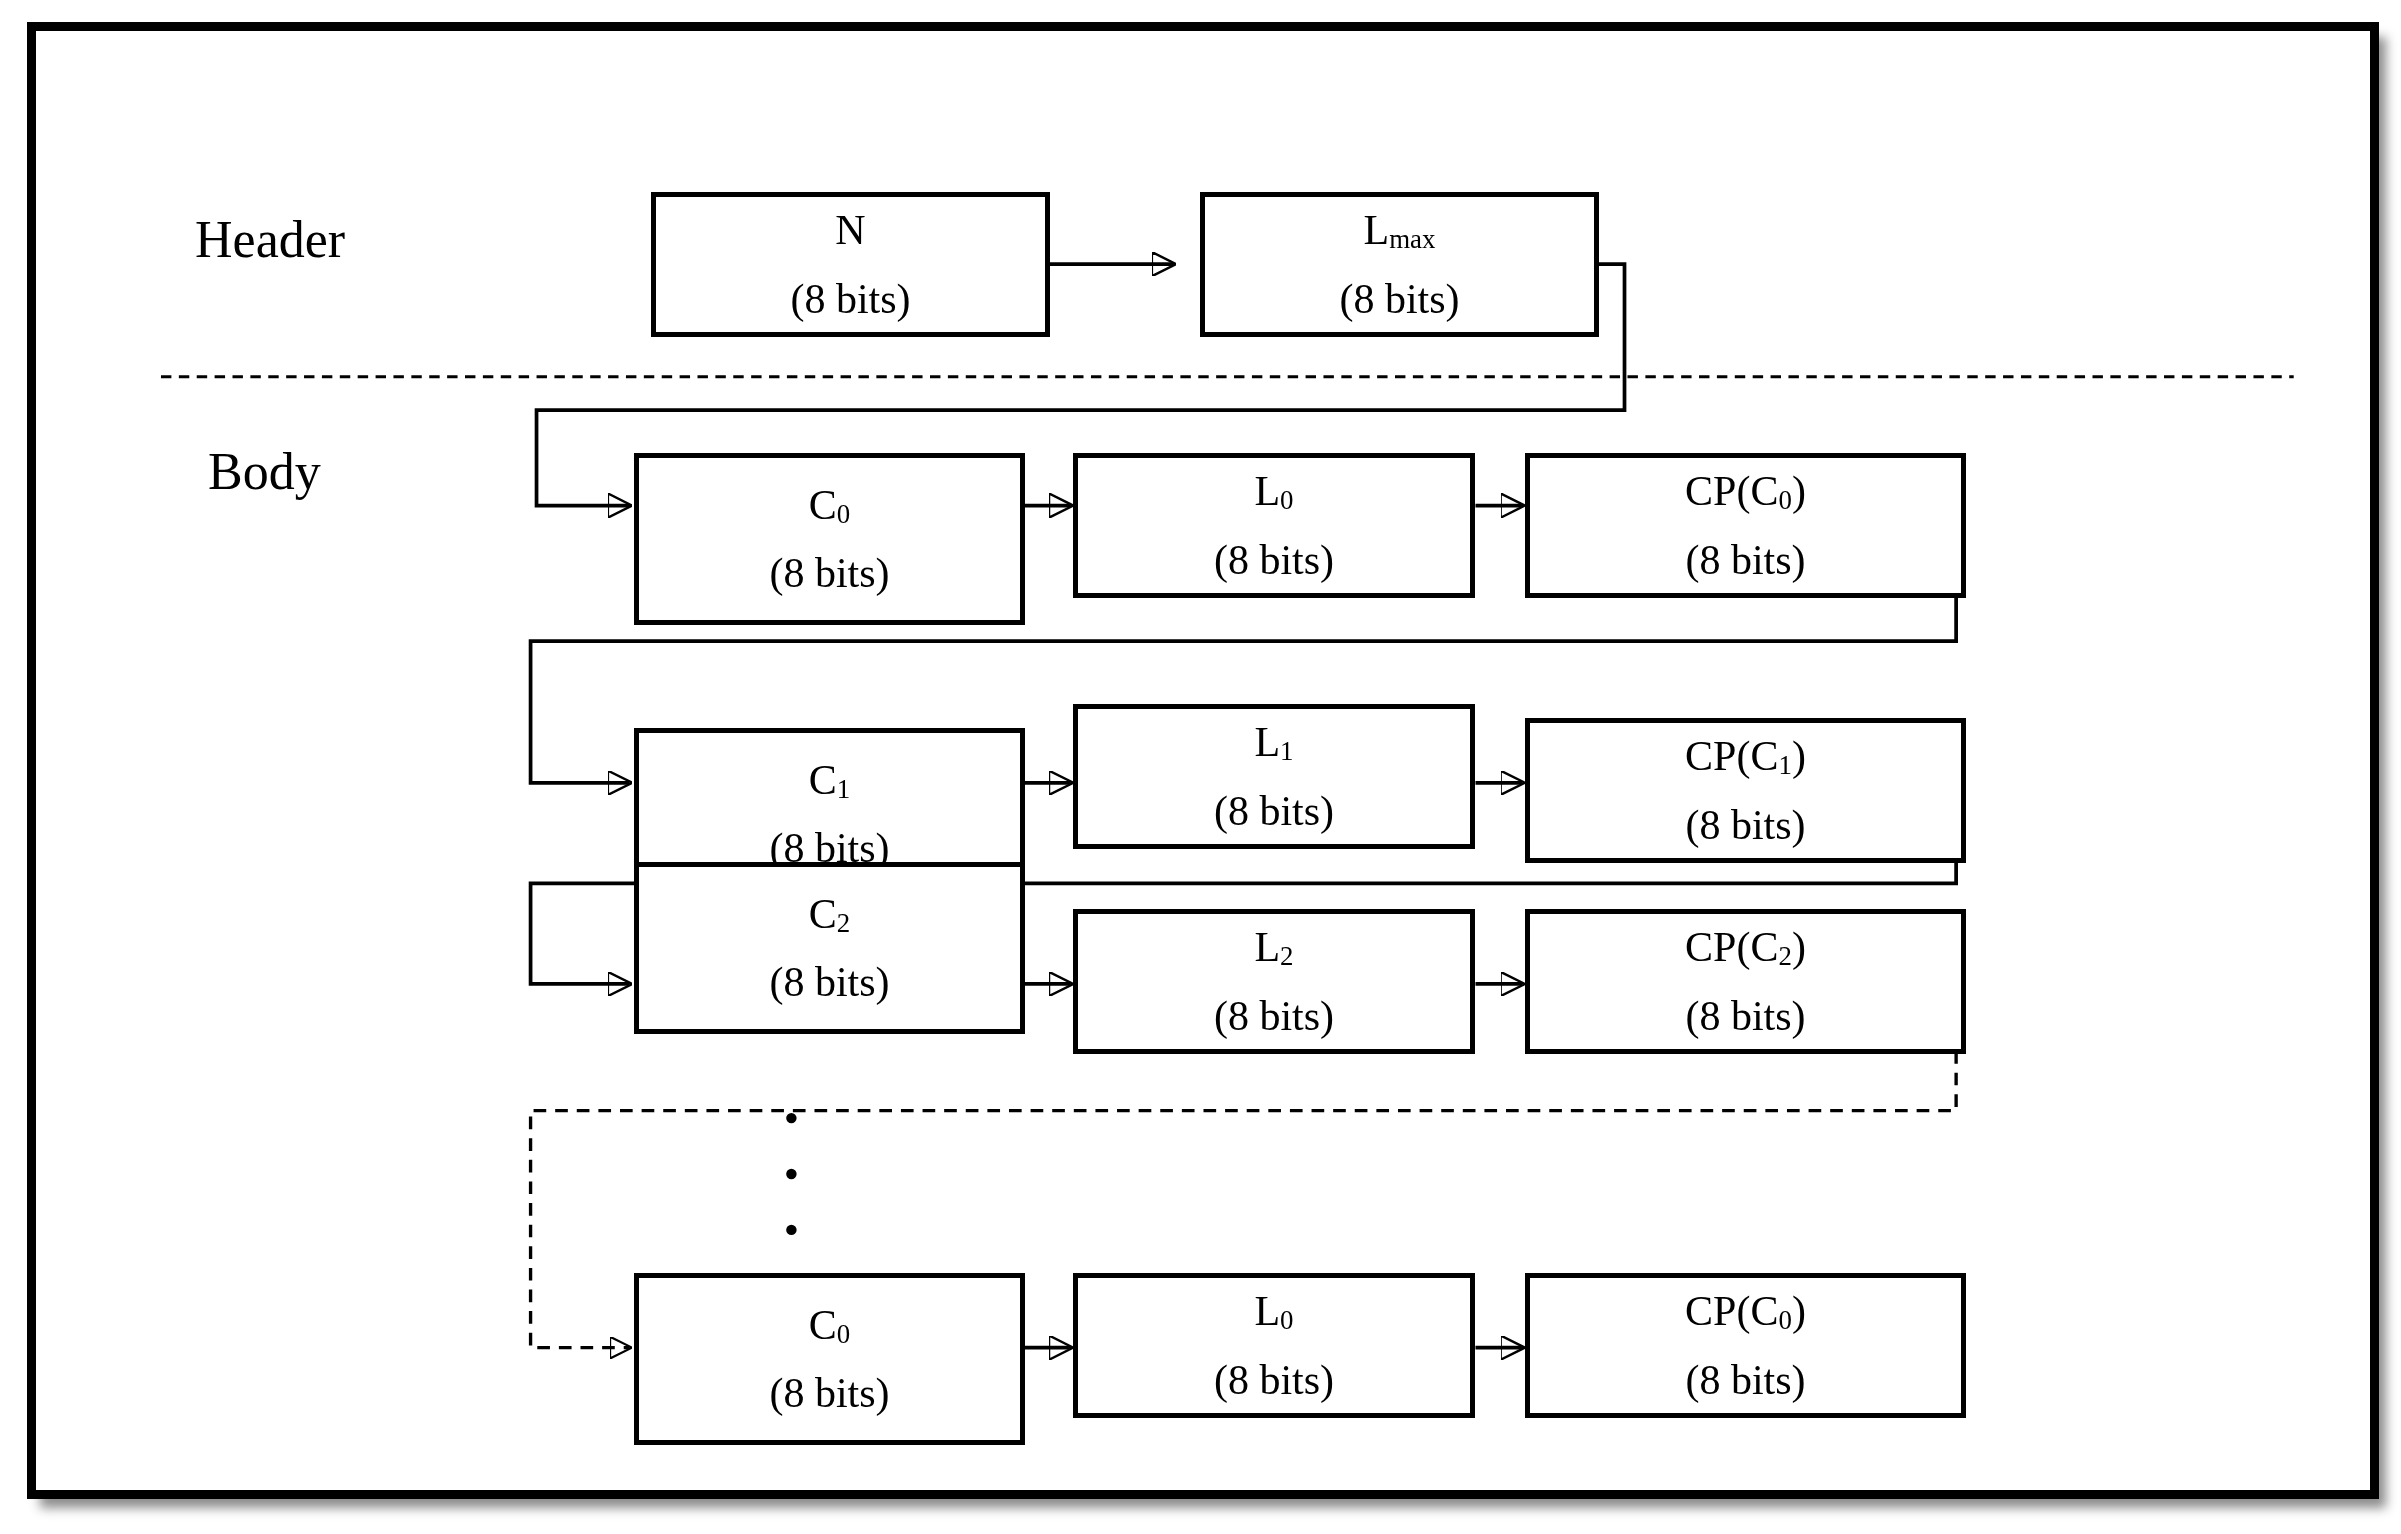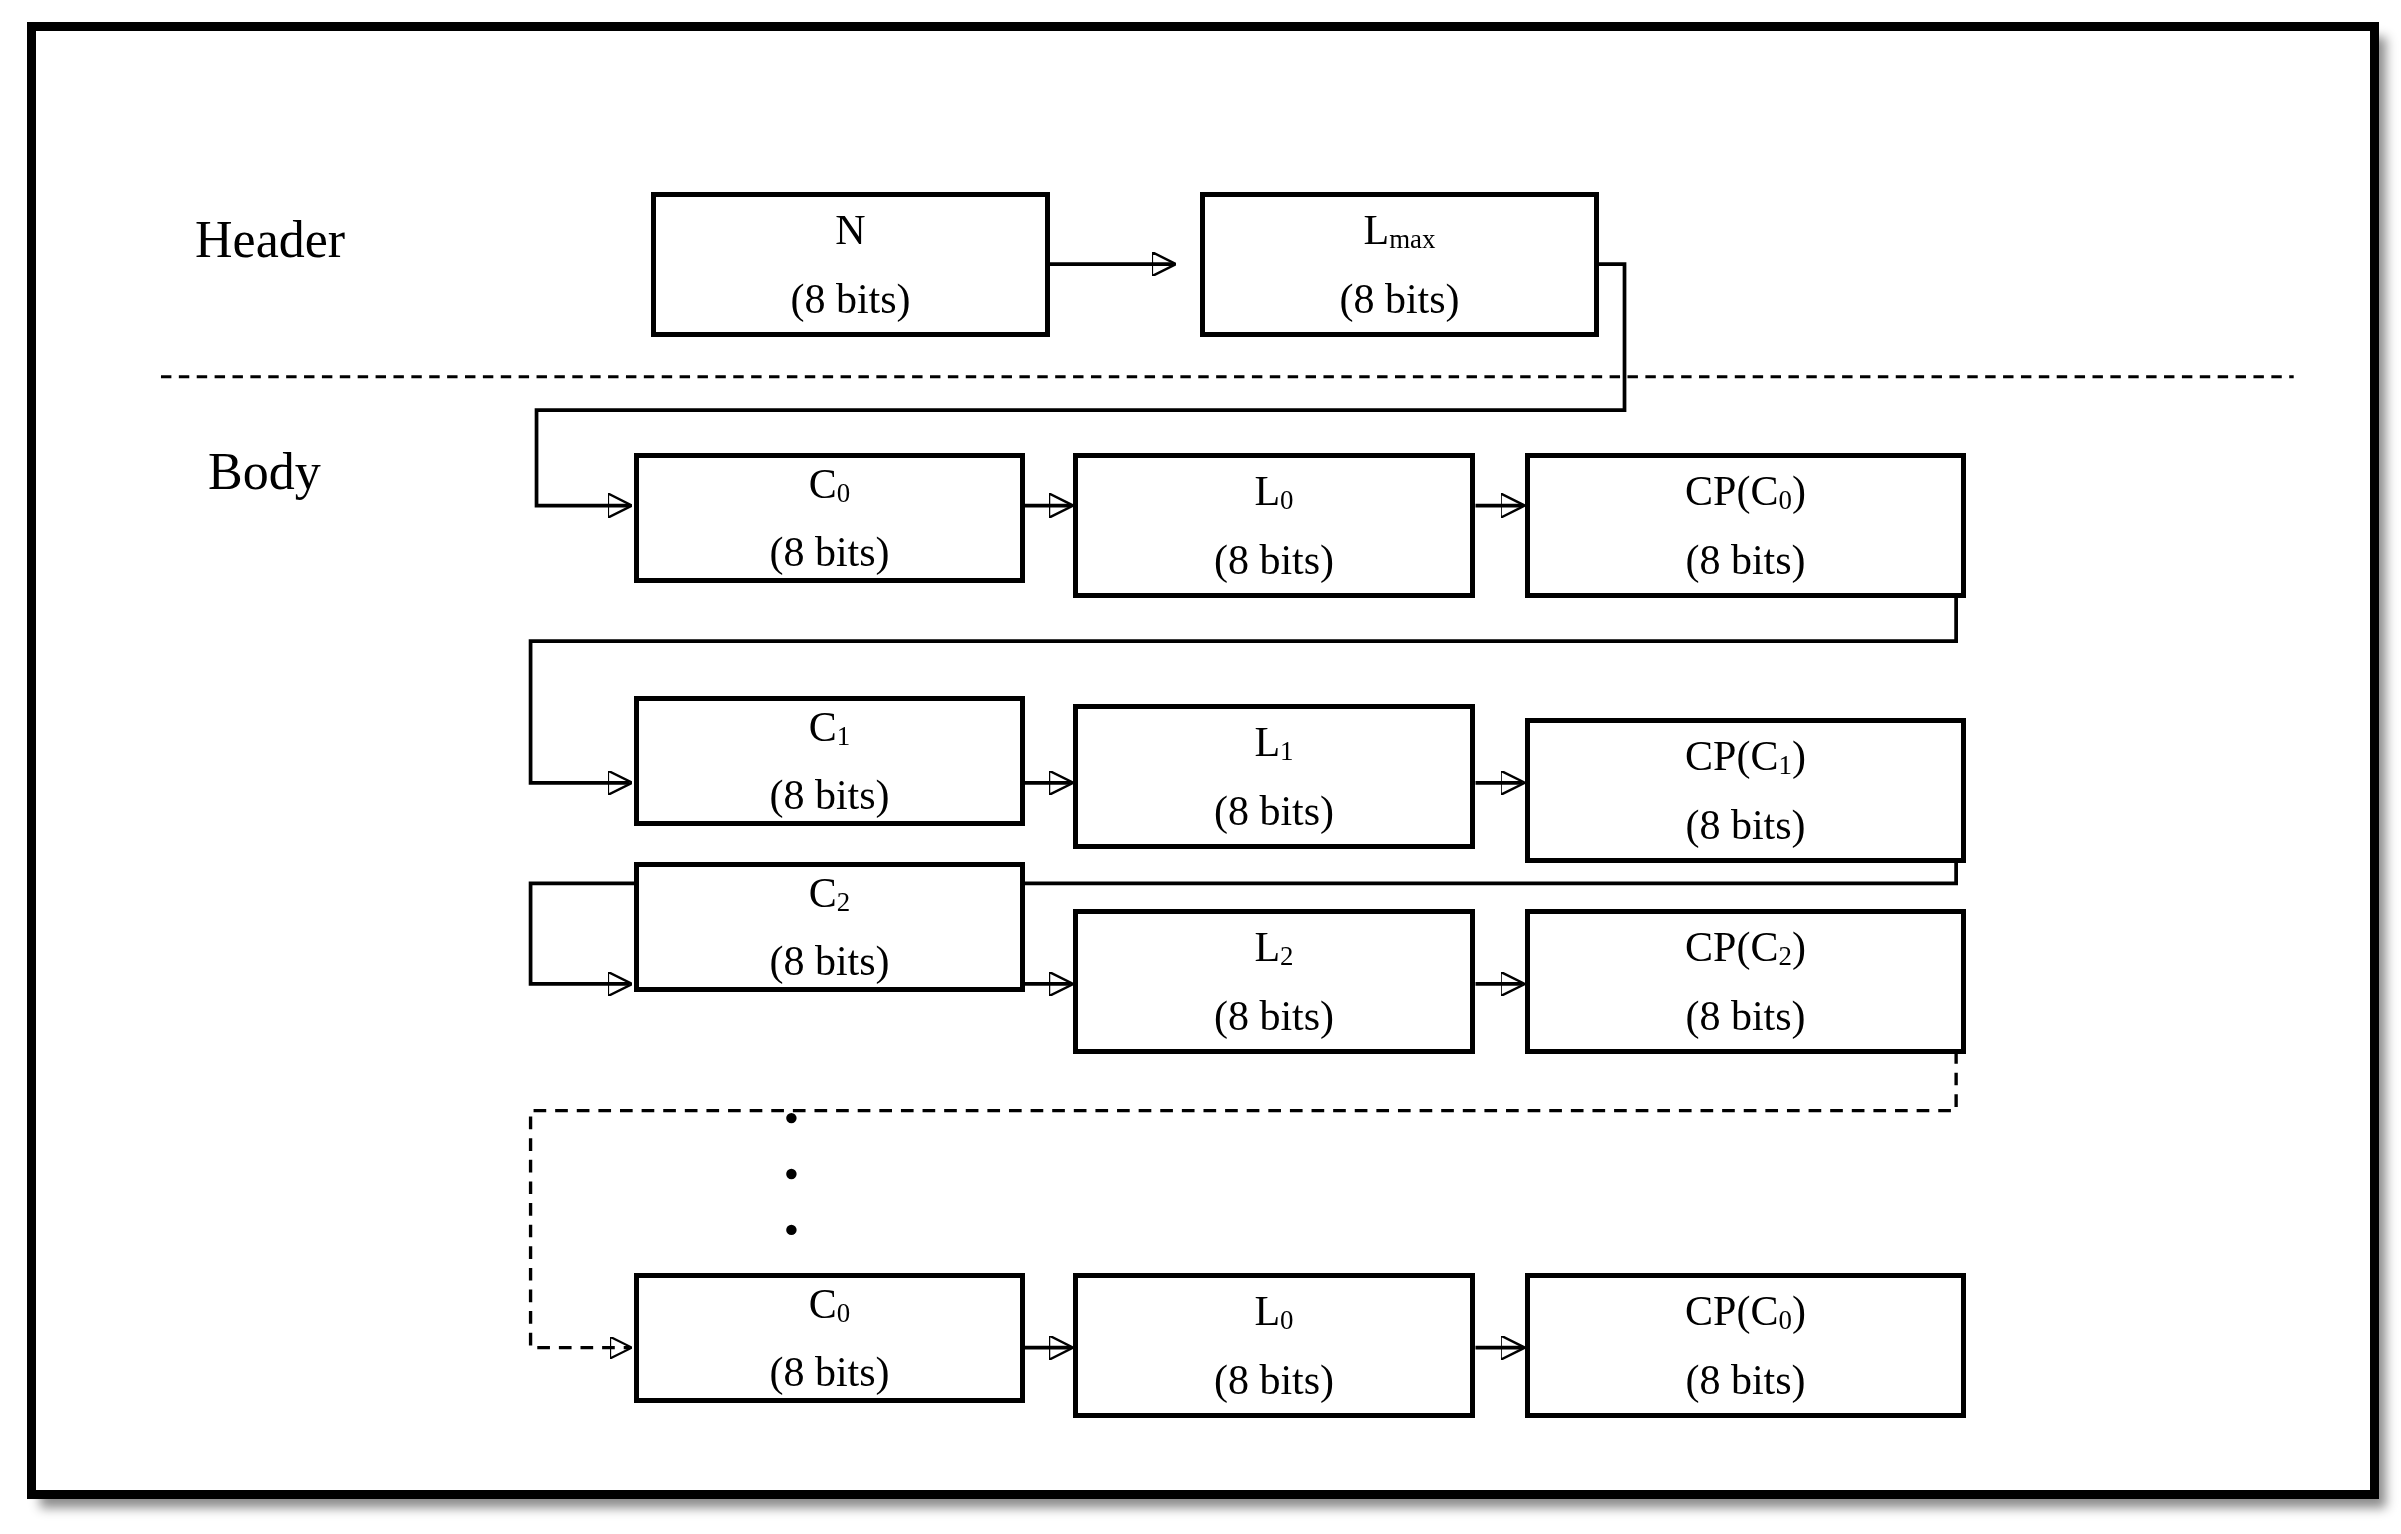--- a/index.html
+++ b/index.html
@@ -61,21 +61,21 @@
     font-size:42px;
     line-height:1.05;
     white-space:nowrap;
   }
   .fbox sub{
     font-size:0.64em;
     line-height:0;
     vertical-align:-0.14em;
   }
   .hbox{left:0;top:192px;width:399px;height:145px;}
-  .row-c {left:634px; width:391px;height:130px;}
+  .row-c {left:634px; width:391px;height:172px;}
   .row-l {left:1073px;width:402px;height:145px;}
   .row-cp{left:1525px;width:441px;height:145px;}
 </style>
 </head>
 <body>
 
 <div id="canvas">
   <div class="frame"></div>
 
   <svg class="wires" viewBox="0 0 3222 2059">
@@ -134,21 +134,21 @@
   </div>
   <div class="fbox row-l" style="top:453px">
     <div class="line1"><span>L</span><sub>0</sub><span></span></div>
     <div class="line2">(8 bits)</div>
   </div>
   <div class="fbox row-cp" style="top:453px">
     <div class="line1"><span>CP(C</span><sub>0</sub><span>)</span></div>
     <div class="line2">(8 bits)</div>
   </div>
 
-  <div class="fbox row-c" style="top:696px">
+  <div class="fbox row-c" style="top:728px">
     <div class="line1"><span>C</span><sub>1</sub><span></span></div>
     <div class="line2">(8 bits)</div>
   </div>
   <div class="fbox row-l" style="top:704px">
     <div class="line1"><span>L</span><sub>1</sub><span></span></div>
     <div class="line2">(8 bits)</div>
   </div>
   <div class="fbox row-cp" style="top:718px">
     <div class="line1"><span>CP(C</span><sub>1</sub><span>)</span></div>
     <div class="line2">(8 bits)</div>

